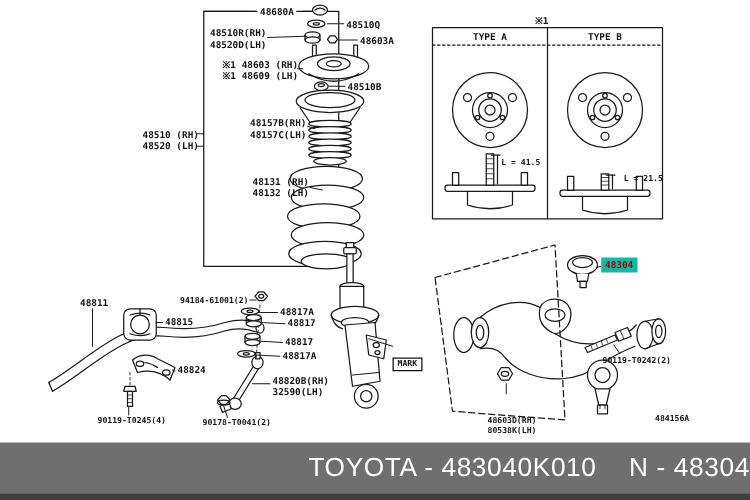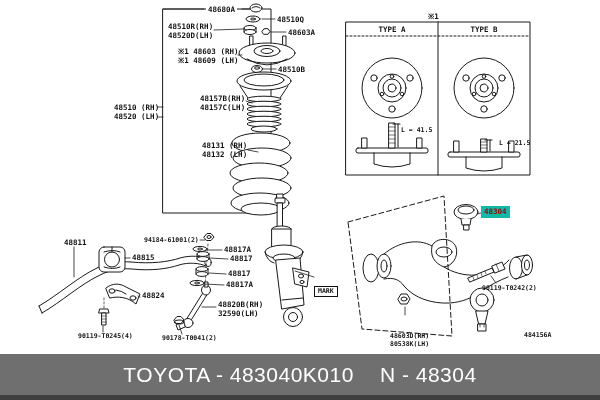--- a/index.html
+++ b/index.html
@@ -11,21 +11,21 @@
        white-space:nowrap;line-height:9px;letter-spacing:0;}
   .lbl.sm{font-size:6.5px;line-height:8px;}
   .lbl.bg{background:#fff;padding:0 2px;}
   .lbl.ctr{text-align:center;}
   .mark-box{position:absolute;left:314px;top:270px;border:1px solid #111;background:#fff;
             font:bold 6.5px "DejaVu Sans Mono",monospace;color:#111;padding:1px 3px;line-height:7px;margin-top:16px;}
   .hl{position:absolute;left:481px;top:206px;background:#14b8a6;color:#8c0b0b;
       font:bold 7.5px "DejaVu Sans Mono",monospace;padding:2px 3px;line-height:8px;}
   .banner{position:absolute;left:0;top:354px;width:600px;height:46px;box-sizing:border-box;
           background:#6f6f6f;border-bottom:5px solid #3f3f3f;display:flex;align-items:center;
-          justify-content:center;gap:26px;color:#fff;
+          justify-content:flex-end;gap:26px;color:#fff;
           font-family:"Liberation Sans","DejaVu Sans",sans-serif;font-size:21px;letter-spacing:.5px;}
 </style>
 </head>
 <body>
 
 <div class="stage">
 
 <svg width="600" height="354" viewBox="0 0 600 354">
   <g stroke="#1a1a1a" fill="none" stroke-width="1" stroke-linecap="round" stroke-linejoin="round">
 

